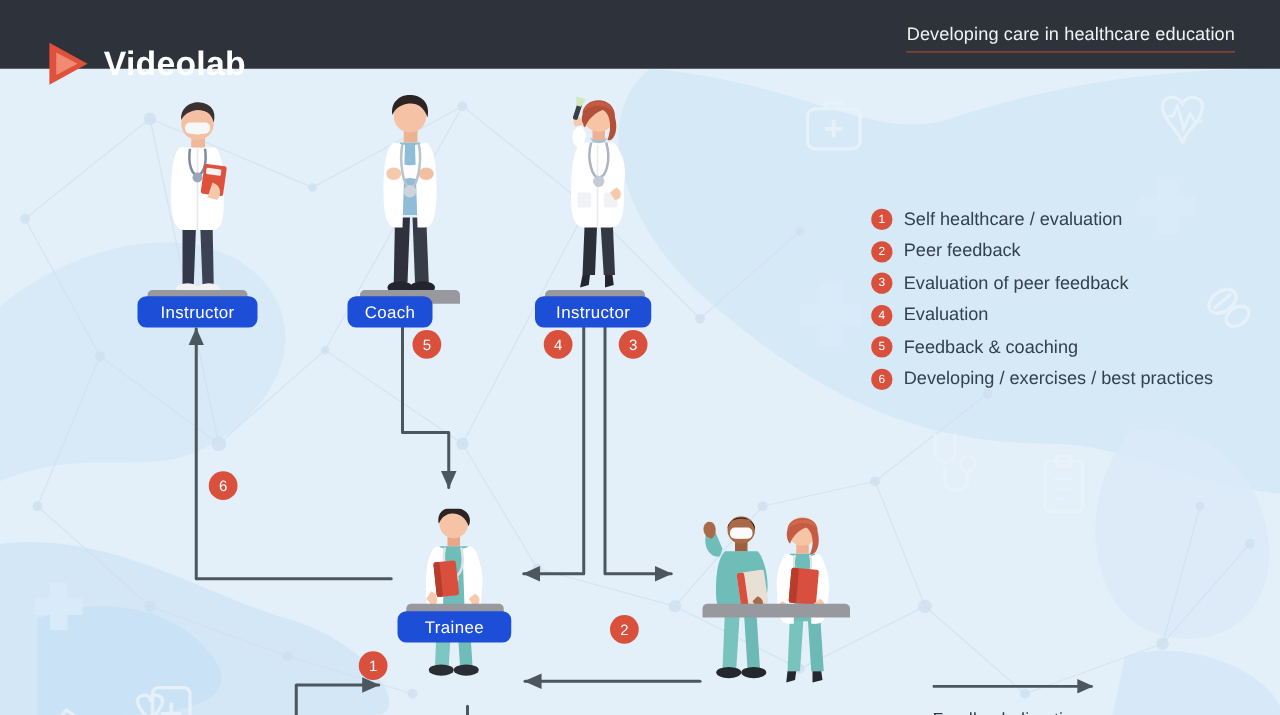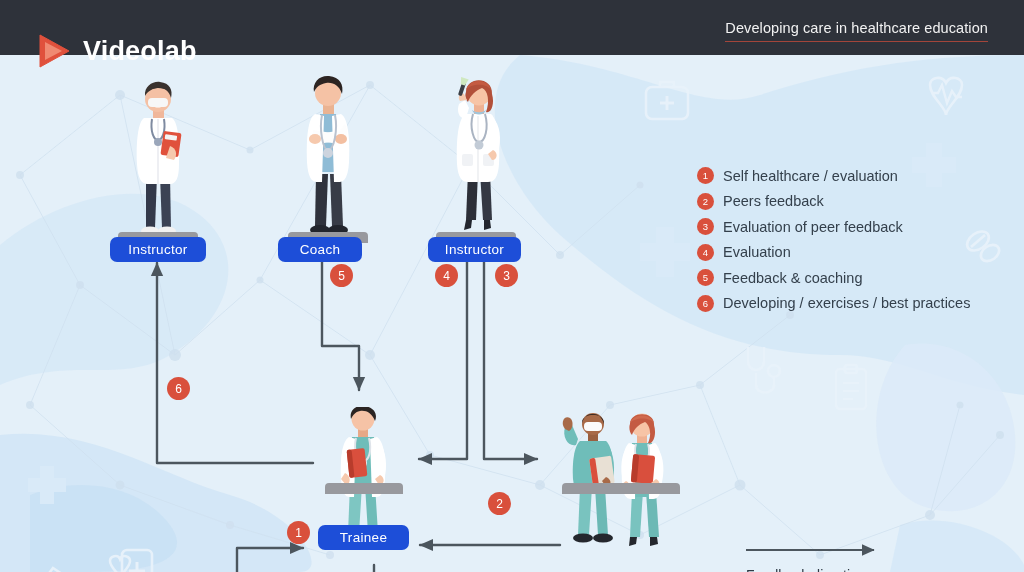--- a/index.html
+++ b/index.html
@@ -418,51 +418,51 @@
         <path d="M100 66 C105 68 105 76 99 76 L95 70 Z" fill="#f6c9ad"></path>
       </svg>
     </div>
 
     <div class="pedestal-top" style="left:118px; top:177px; width:80px;"></div>
     <div class="pedestal" style="left:110px; top:182px; width:96px;">
       <span class="pedestal-label">Instructor</span>
     </div>
 
     <div class="pedestal-top" style="left:288px; top:177px; width:80px;"></div>
-    <div class="pedestal" style="left:278px; top:182px; width:84px;">
+    <div class="pedestal" style="left:278px; top:182px; width:68px;">
       <span class="pedestal-label">Coach</span>
     </div>
 
     <div class="pedestal-top" style="left:436px; top:177px; width:80px;"></div>
     <div class="pedestal" style="left:428px; top:182px; width:93px;">
       <span class="pedestal-label">Instructor</span>
     </div>
 
     <div class="pedestal-top" style="left:325px; top:428px; width:78px;"></div>
-    <div class="pedestal" style="left:318px; top:434px; width:91px;margin-top:36px;">
+    <div class="pedestal" style="left:318px; top:434px; width:91px;">
       <span class="pedestal-label">Trainee</span>
     </div>
 
     <div class="pedestal-top" style="left:562px; top:428px; width:118px;"></div>
 
     <div class="step-badge" style="left:287px; top:466px;">1</div>
     <div class="step-badge" style="left:488px; top:437px;">2</div>
     <div class="step-badge" style="left:495px; top:209px;">3</div>
     <div class="step-badge" style="left:435px; top:209px;">4</div>
     <div class="step-badge" style="left:330px; top:209px;">5</div>
     <div class="step-badge" style="left:167px; top:322px;">6</div>
 
     <div id="legend">
       <div class="legend-row">
         <span class="legend-dot">1</span>
         <span class="legend-text">Self healthcare / evaluation</span>
       </div>
       <div class="legend-row">
         <span class="legend-dot">2</span>
-        <span class="legend-text">Peers feedback</span>
+        <span class="legend-text">Peer feedback</span>
       </div>
       <div class="legend-row">
         <span class="legend-dot">3</span>
         <span class="legend-text">Evaluation of peer feedback</span>
       </div>
       <div class="legend-row">
         <span class="legend-dot">4</span>
         <span class="legend-text">Evaluation</span>
       </div>
       <div class="legend-row">

